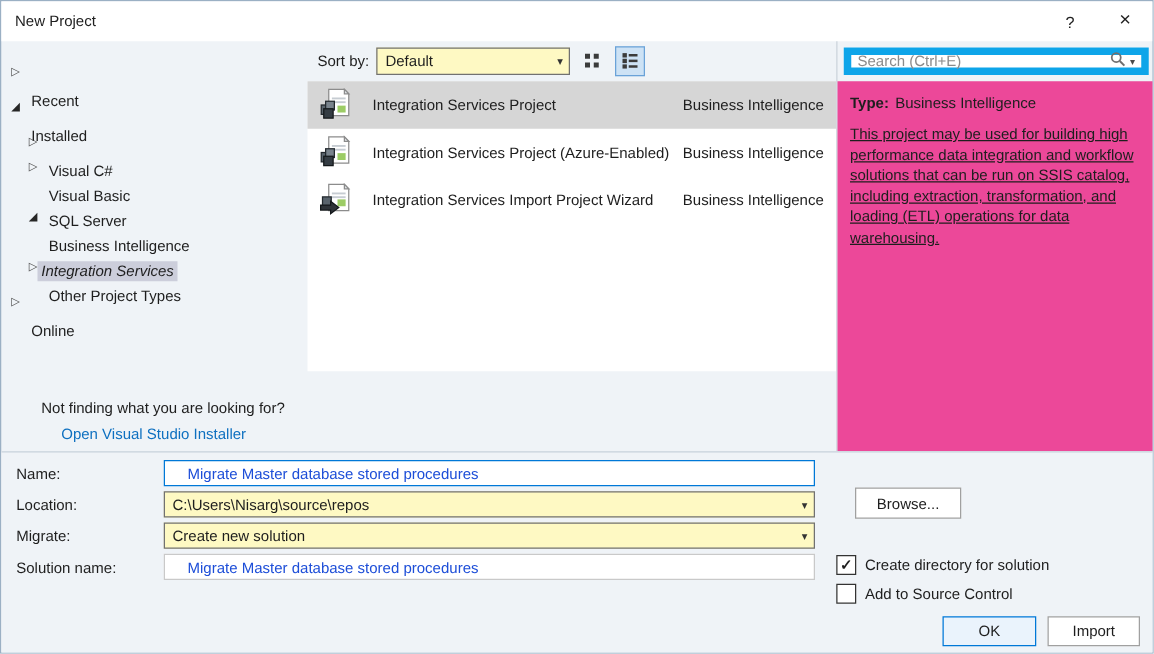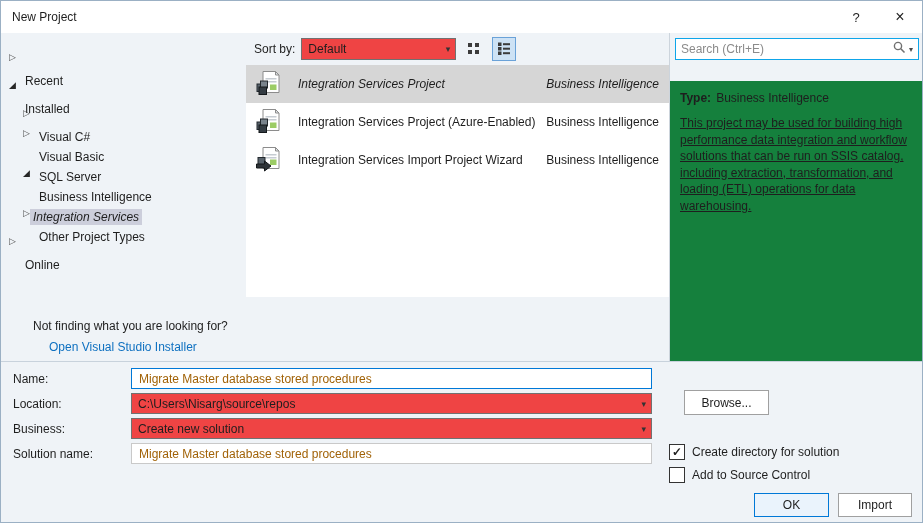--- a/index.html
+++ b/index.html
@@ -26,48 +26,48 @@
   .tree-item.expanded .tree-arrow{color:#262626;}
   .tree-label{padding:1px 3px;white-space:nowrap;margin-top:48px;}
   .tree-label.sel{background:#cccedb;}
   .sidebar-footer{position:absolute;left:0;top:286px;width:100%;}
   .footer-text{padding-left:32px;}
   .footer-link{margin-top:7px;padding-left:48px;color:#0e70c0;cursor:pointer;}
 
   
   .middle{position:absolute;top:32px;left:245px;width:423px;height:264px;}
   .mid-toolbar{height:32px;display:flex;align-items:center;padding-left:8px;gap:6px;}
-  .combo{position:relative;background:#ef4444;border:1px solid #717171;height:22px;display:flex;align-items:center;padding:0 18px 0 6px;cursor:default;white-space:nowrap;}
+  .combo{position:relative;background:#fef9c3;border:1px solid #717171;height:22px;display:flex;align-items:center;padding:0 18px 0 6px;cursor:default;white-space:nowrap;}
   .combo .arrow{position:absolute;right:5px;top:6px;font-size:9px;color:#333;line-height:1;}
   .sort-combo{width:155px;}
   .iconbtn{width:24px;height:24px;display:flex;align-items:center;justify-content:center;border:1px solid transparent;background:transparent;cursor:default;}
   .iconbtn.active{background:#cde2f5;border-color:#6aa2d8;}
   .template-list{position:absolute;top:32px;left:0;right:0;bottom:0;background:#ffffff;}
   .tpl-row{height:38px;display:flex;align-items:center;padding:0 10px 0 8px;cursor:default;}
-  .tpl-row.selected{background:#d6d6d6;font-style:italic;}
+  .tpl-row.selected{background:#d6d6d6;}
   .tpl-icon{width:32px;flex:none;display:flex;align-items:center;}
   .tpl-name{flex:1;padding-left:12px;white-space:nowrap;overflow:hidden;}
   .tpl-cat{flex:none;}
 
   
   .rightpanel{position:absolute;top:32px;left:668px;width:255px;height:328px;border-left:1px solid #ccd4dc;}
   .search-row{height:32px;display:flex;align-items:center;padding:0 5px;}
-  .searchbox{flex:1;height:22px;background:#fff;border:1px solid #0ea5e9;display:flex;align-items:center;padding:0 5px;}
+  .searchbox{flex:1;height:22px;background:#fff;border:6px solid #0ea5e9;display:flex;align-items:center;padding:0 5px;}
   .searchbox input{flex:1;min-width:0;border:none;outline:none;background:transparent;font-family:inherit;font-size:12px;color:#1e1e1e;}
   .searchbox input::placeholder{color:#8b8b8b;}
   .search-caret{font-size:8px;color:#4a4a4a;margin-left:3px;}
-  .details{position:absolute;top:32px;left:0;right:0;bottom:0;background:#15803d;padding:10px 12px 10px 10px;margin-top:16px;}
+  .details{position:absolute;top:32px;left:0;right:0;bottom:0;background:#ec4899;padding:10px 12px 10px 10px;}
   .type-line{margin-bottom:10px;}
   .type-label{font-weight:bold;margin-right:5px;}
   .description{line-height:1.38;text-decoration:underline;}
 
   
   .bottom{position:absolute;top:360px;left:0;width:923px;height:163px;background:#eff3f7;border-top:1px solid #c8d2dc;}
   .b-label{position:absolute;left:12px;height:16px;line-height:16px;}
-  .textbox{position:absolute;height:21px;background:#fff;border:1px solid #c9c9c9;padding:0 7px;font-family:inherit;font-size:12px;color:#a16207;outline:none;}
+  .textbox{position:absolute;height:21px;background:#fff;border:1px solid #c9c9c9;padding:0 18px;font-family:inherit;font-size:12px;color:#1d4ed8;outline:none;}
   .name-input{left:130px;top:6px;width:521px;border:1px solid #0078d7;}
   .combo-abs{position:absolute;left:130px;width:521px;height:21px;}
   .loc-combo{top:31px;}
   .sol-combo{top:56px;}
   .solname-input{left:130px;top:81px;width:521px;}
   .btn{position:absolute;display:flex;align-items:center;justify-content:center;background:#ffffff;border:1px solid #a0a0a0;font-family:inherit;font-size:12px;color:#1e1e1e;cursor:default;}
   .browse-btn{left:663px;top:28px;width:85px;height:25px;margin-left:20px;}
   .ok-btn{left:753px;top:131px;width:75px;height:24px;background:#eaf3fc;border:1px solid #0078d7;}
   .cancel-btn{left:837px;top:131px;width:74px;height:24px;}
   .checkbox{position:absolute;display:flex;align-items:center;gap:7px;cursor:default;}
@@ -239,21 +239,21 @@
     <span class="b-label" style="top:9px;">Name:</span>
     <input class="textbox name-input" value="Migrate Master database stored procedures" style="">
 
     <span class="b-label" style="top:34px;">Location:</span>
     <div class="combo combo-abs loc-combo">
       <span>C:\Users\Nisarg\source\repos</span>
       <span class="arrow">▾</span>
     </div>
     <button class="btn browse-btn">Browse...</button>
 
-    <span class="b-label" style="top:59px;">Business:</span>
+    <span class="b-label" style="top:59px;">Migrate:</span>
     <div class="combo combo-abs sol-combo">
       <span>Create new solution</span>
       <span class="arrow">▾</span>
     </div>
 
     <span class="b-label" style="top:84px;">Solution name:</span>
     <input class="textbox solname-input" value="Migrate Master database stored procedures" style="">
 
     <label class="checkbox cb1">
       <span class="cb-box">✓</span>

